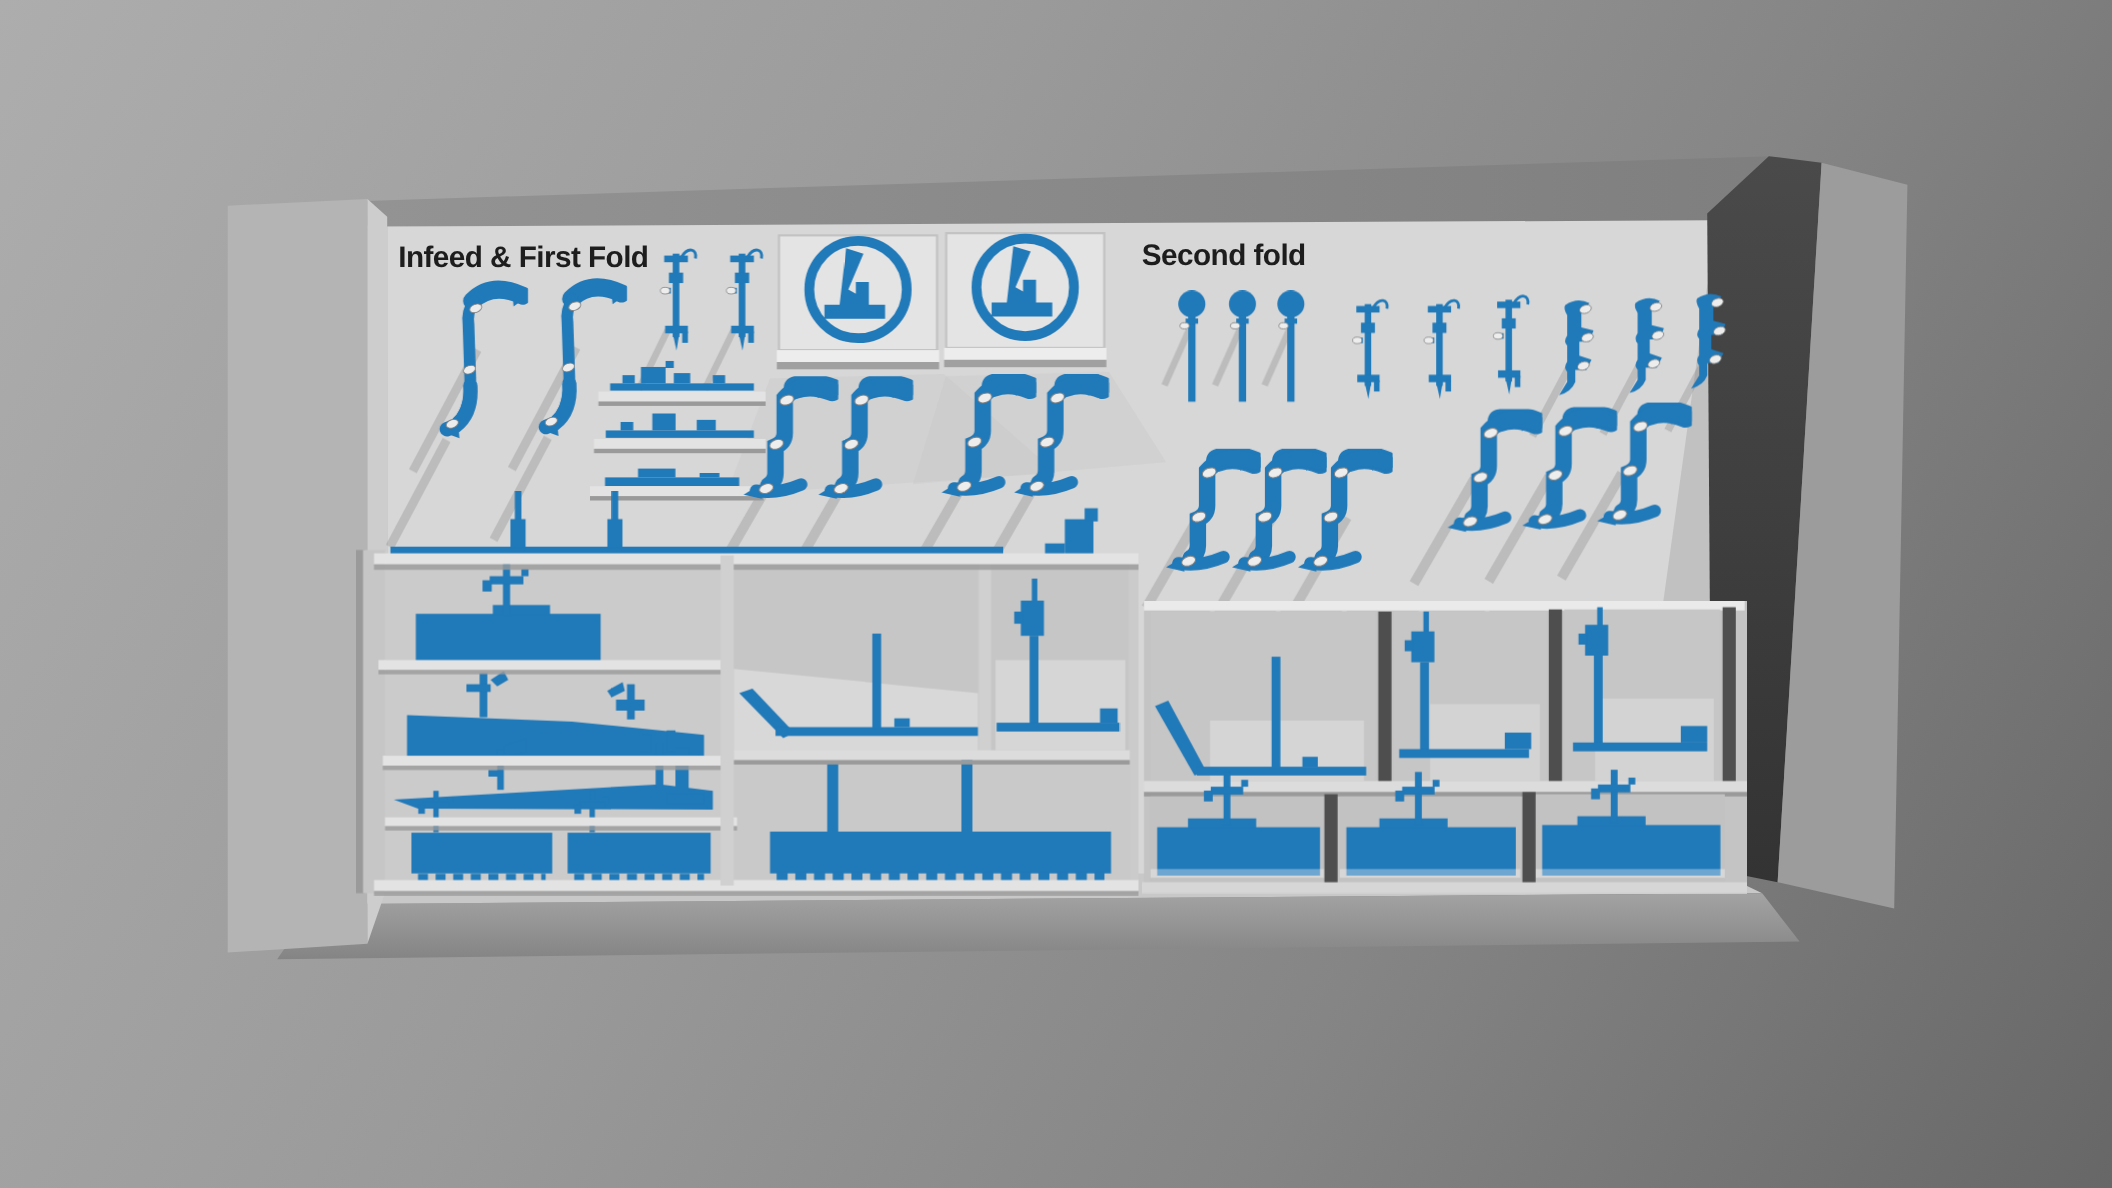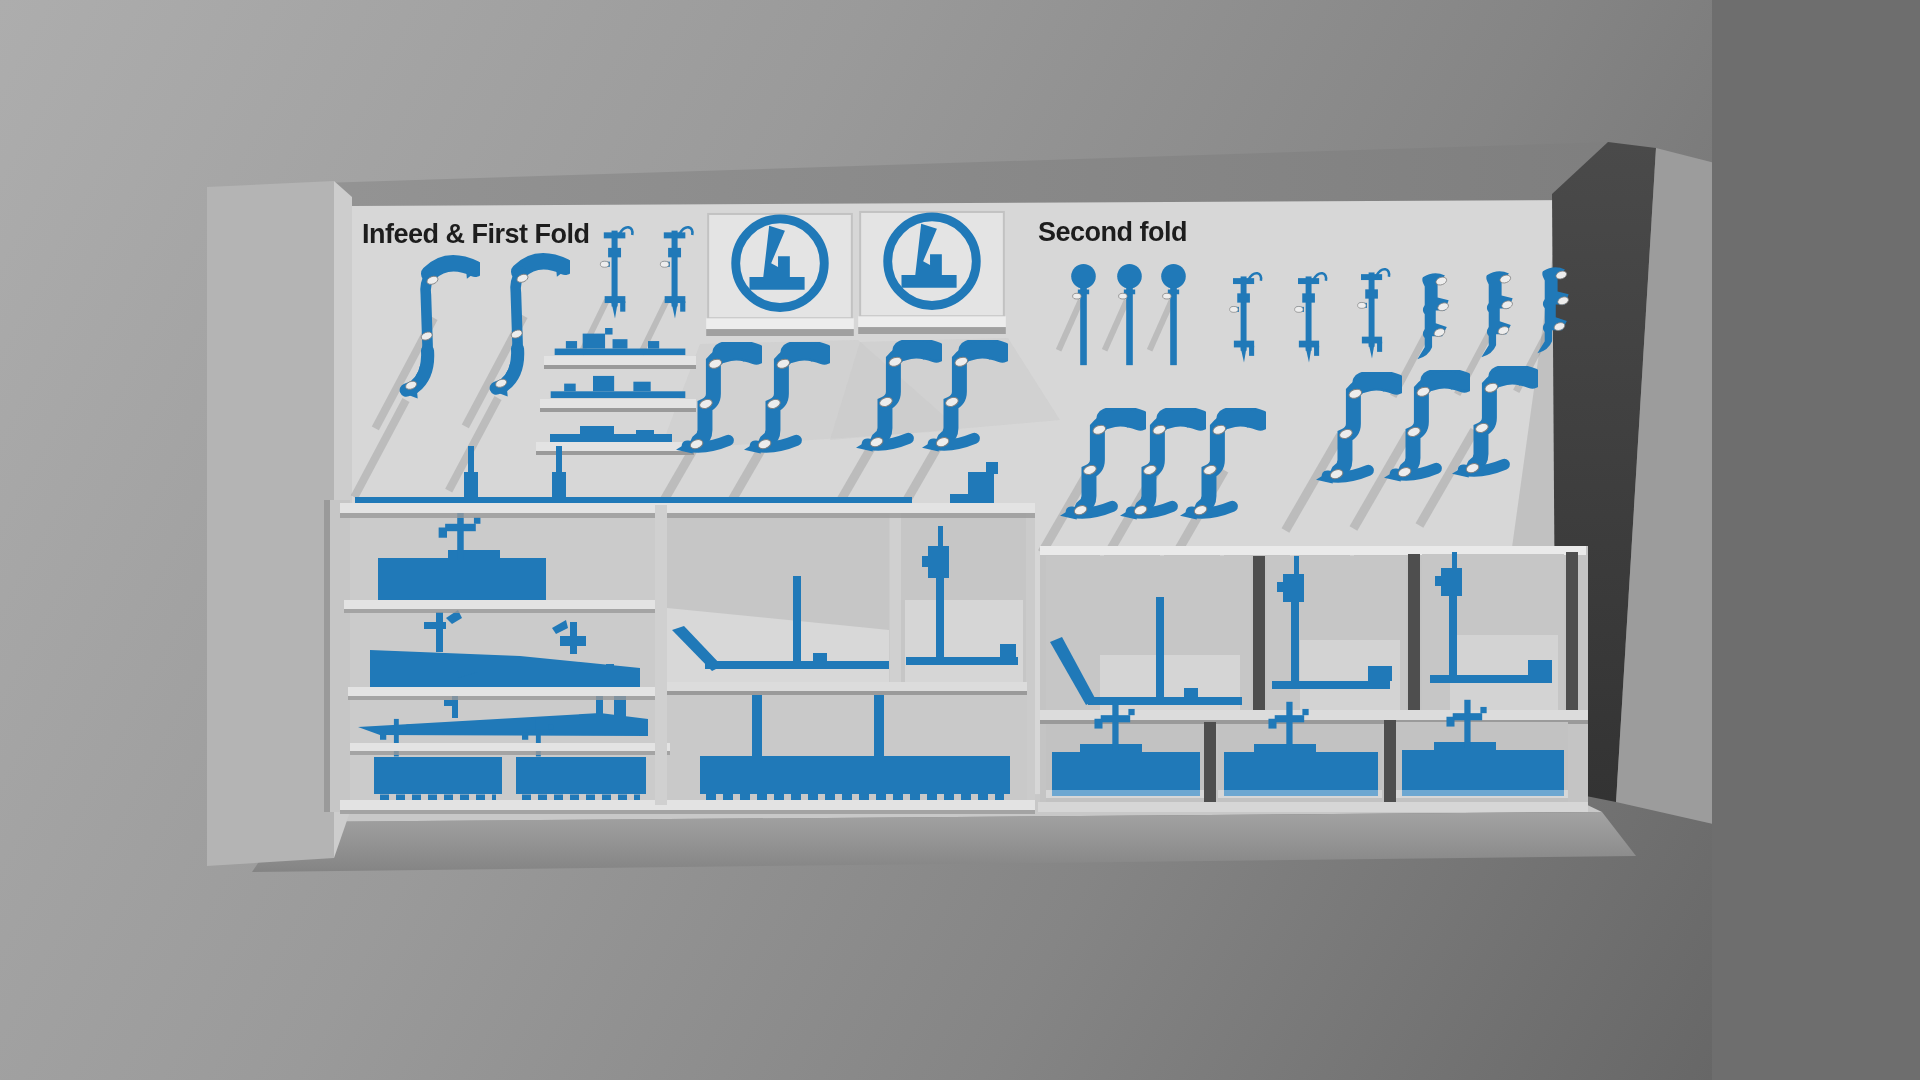--- a/index.html
+++ b/index.html
@@ -1,17 +1,17 @@
 <!DOCTYPE html>
 <html><head>
 <meta charset="utf-8">
 <style>
   html,body{margin:0;padding:0;background:#6e6e6e;}
   .viewport{
-    position:relative;width:1712px;height:1080px;overflow:hidden;
+    position:relative;width:1920px;height:1080px;overflow:hidden;
     background:linear-gradient(118deg,#adadad 0%,#9a9a9a 38%,#858585 68%,#676767 100%);
     font-family:"Liberation Sans",sans-serif;
   }
   svg{display:block;}
   .section-label{
     font-family:"Liberation Sans","DejaVu Sans",sans-serif;
     font-weight:bold;font-size:27px;fill:#1d1d1d;letter-spacing:-0.5px;
   }
 </style>
 </head>

